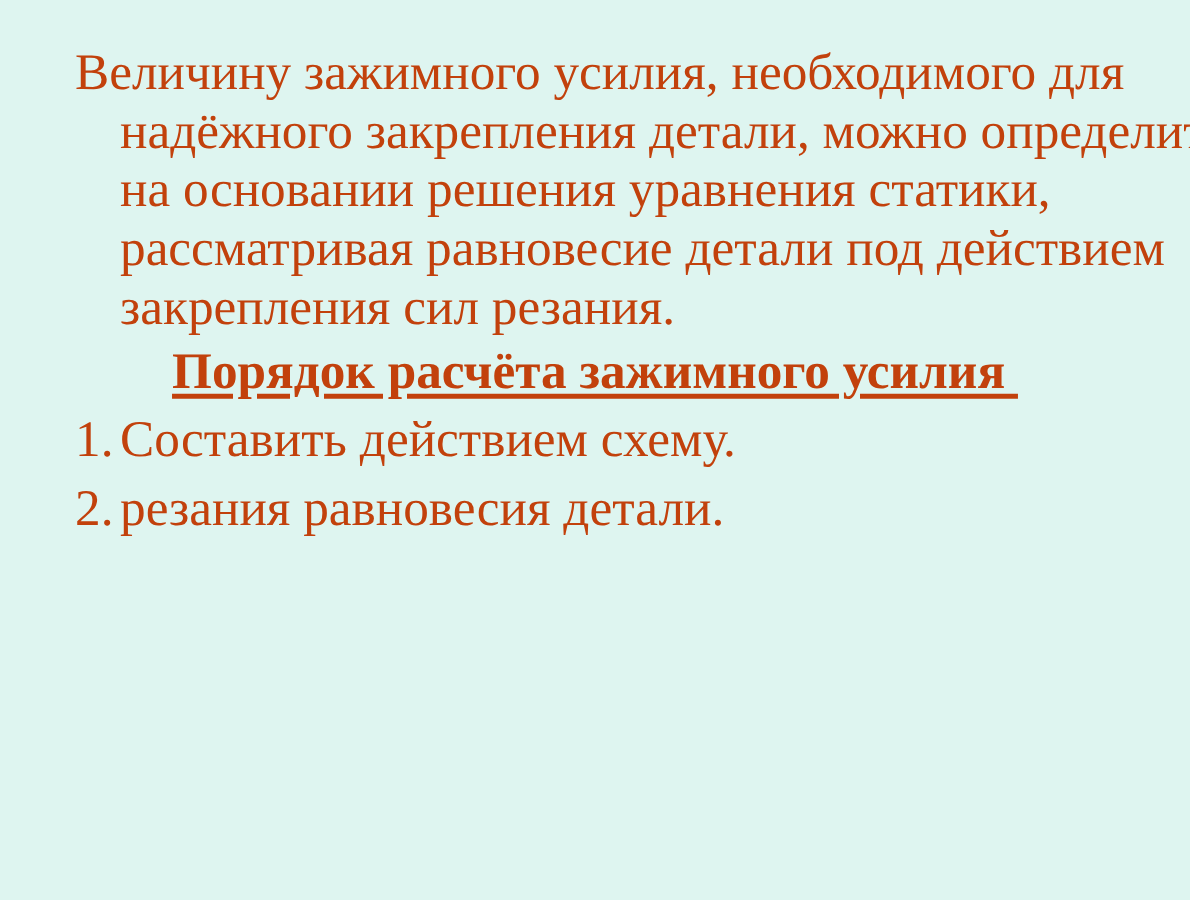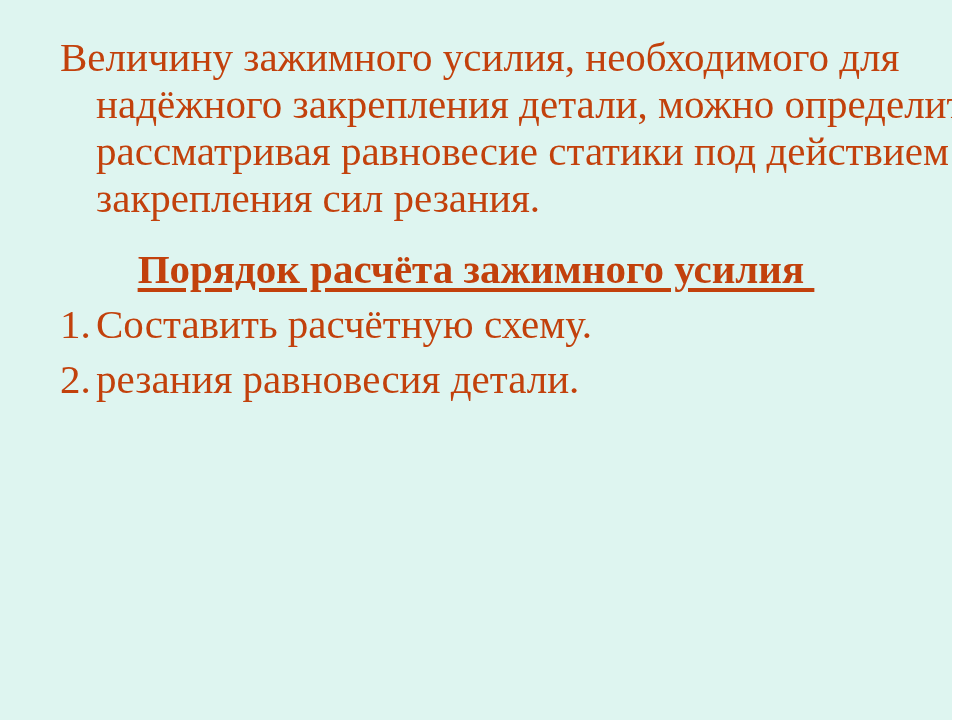--- a/index.html
+++ b/index.html
@@ -23,21 +23,21 @@
     padding-left: 96px;
     padding-right: 20px;
   }
   .paragraph .line {
     white-space: nowrap;
   }
   .paragraph .line.first {
     margin-left: -36px;
   }
   .heading {
-    margin-top: 24px;
+    margin-top: 4px;
     text-align: center;
     font-weight: bold;
   }
   .heading-text {
     text-decoration: underline;
     text-underline-offset: 5px;
     white-space: pre;
   }
   .list {
     margin-top: 8px;
@@ -62,34 +62,35 @@
   }
 </style>
 </head>
 <body>
 
 <div class="slide">
 
   <div class="paragraph">
     <div class="line first">Величину зажимного усилия, необходимого для</div>
     <div class="line">надёжного закрепления детали, можно определить</div>
-    <div class="line">рассматривая равновесие статики под действием</div>
+    <div class="line">на основании решения уравнения статики,</div>
+    <div class="line">рассматривая равновесие детали под действием</div>
     <div class="line">закрепления сил резания.</div>
   </div>
 
   <div class="heading">
     <span class="heading-text">Порядок расчёта зажимного усилия&nbsp;</span>
   </div>
 
   <div class="list">
 
     <div class="list-item">
       <span class="marker">1.</span>
       <span class="item-text">
-        <span class="line">Составить расчётную схему.</span>
+        <span class="line">Составить действием схему.</span>
       </span>
     </div>
 
     <div class="list-item">
       <span class="marker">2.</span>
       <span class="item-text">
         <div class="line">резания равновесия детали.</div>
       </span>
     </div>
 

